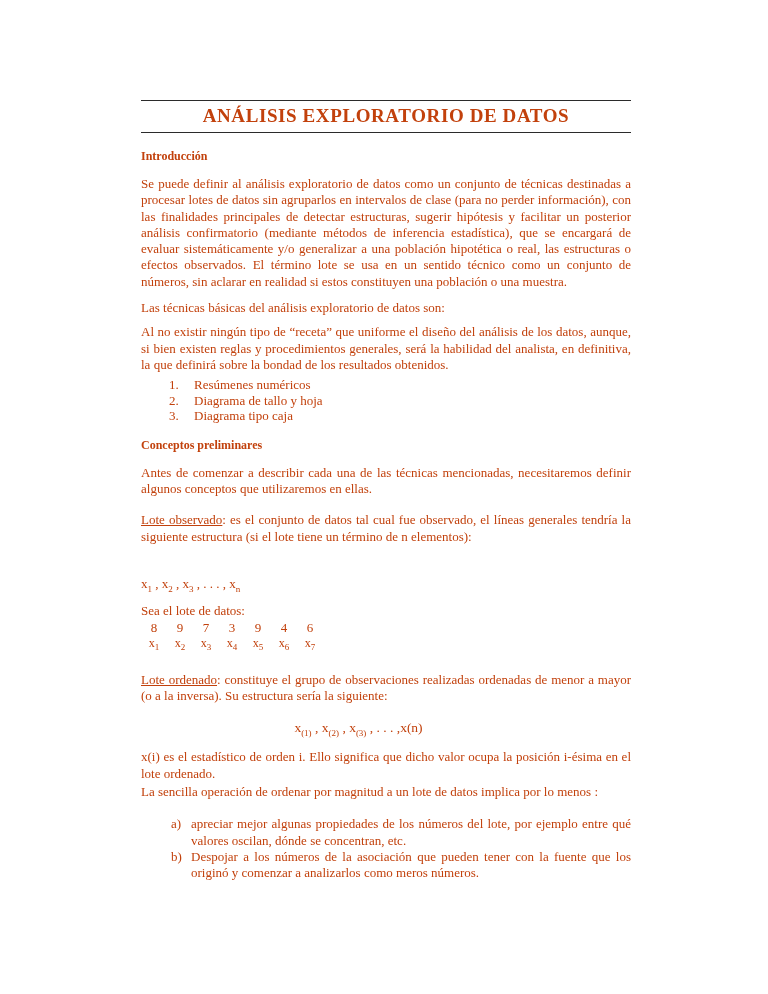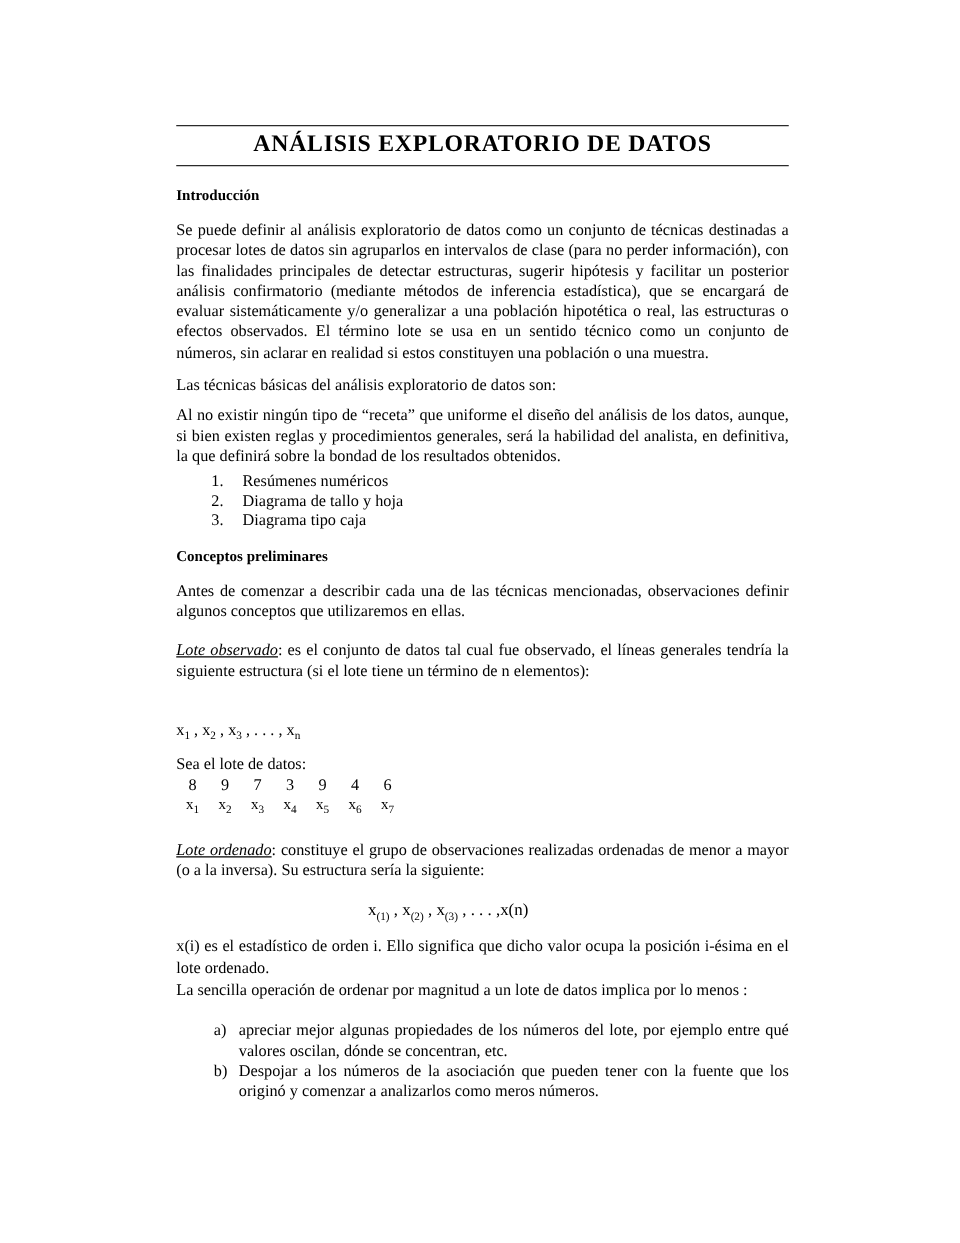--- a/index.html
+++ b/index.html
@@ -2,21 +2,21 @@
 <html><head>
 <meta charset="utf-8">
 <style>
   * { margin:0; padding:0; box-sizing:border-box; }
   html,body { background:#ffffff; }
   .page {
     position:relative;
     width:680px; height:994px;
     margin:0 auto;
     background:#ffffff;
-    color:#000000;
+    color:#c2410c;
     font-family:"Liberation Serif","DejaVu Serif",serif;
     font-size:13px;
     line-height:16.3px;
     padding:100px 93px 0 97px;
   }
   .title-block {
     border-top:1.5px solid #2b2b2b;
     border-bottom:1.5px solid #2b2b2b;
     text-align:center;
     padding:3px 0 5px 0;
@@ -36,21 +36,21 @@
   .h-conceptos { margin-top:13px; }
   p.body { text-align:justify; }
   .p1 { margin-top:12px; }
   .p2 { margin-top:8px; }
   .p3 { margin-top:10px; text-align:left; }
   .p-antes { margin-top:12px; }
   .p-lote-obs { margin-top:15px; }
   .p-lote-ord { margin-top:22px; }
   .p-xi { margin-top:13px; }
   .p-sencilla { margin-top:2px; text-align:left; }
-  .term { font-style:italic; text-decoration:underline; }
+  .term { text-decoration:underline; }
   .formula-left { margin-top:31px; text-align:left; }
   .formula-center { margin-top:16px; text-align:center; margin-right:55px; font-size:13.5px; }
   sub { font-size:9px; line-height:0; }
   .list { margin-top:4px; padding-left:28px; }
   .list-row { display:flex; line-height:15.5px; }
   .list-row .marker { flex:none; width:25px; }
   .list-letters { margin-top:16px; padding-left:30px; }
   .list-letters .list-row { line-height:16.3px; }
   .list-letters .marker { width:20px; }
   .list-letters .li-text { flex:1; text-align:justify; }
@@ -94,21 +94,21 @@
       <span class="li-text">Diagrama de tallo y hoja</span>
     </div>
     <div class="list-row">
       <span class="marker">3.</span>
       <span class="li-text">Diagrama tipo caja</span>
     </div>
   </div>
 
   <h2 class="heading h-conceptos">Conceptos preliminares</h2>
 
-  <p class="body p-antes">Antes de comenzar a describir cada una de las técnicas mencionadas, observaciones definir algunos conceptos que utilizaremos en ellas.</p>
+  <p class="body p-antes">Antes de comenzar a describir cada una de las técnicas mencionadas, necesitaremos definir algunos conceptos que utilizaremos en ellas.</p>
 
   <p class="body p-lote-obs"><span class="term">Lote observado</span><span>: es el conjunto de datos tal cual fue observado, el líneas generales tendría la siguiente estructura (si el lote tiene un término de n elementos):</span></p>
 
   <p class="formula-left">x<sub>1</sub> , x<sub>2</sub> , x<sub>3</sub> , . . . , x<sub>n</sub></p>
 
   <div class="data-row">
     <span class="data-label">Sea el lote de datos:</span>
     <div class="cells">
       <div class="cell">
           <span class="v">8</span>

